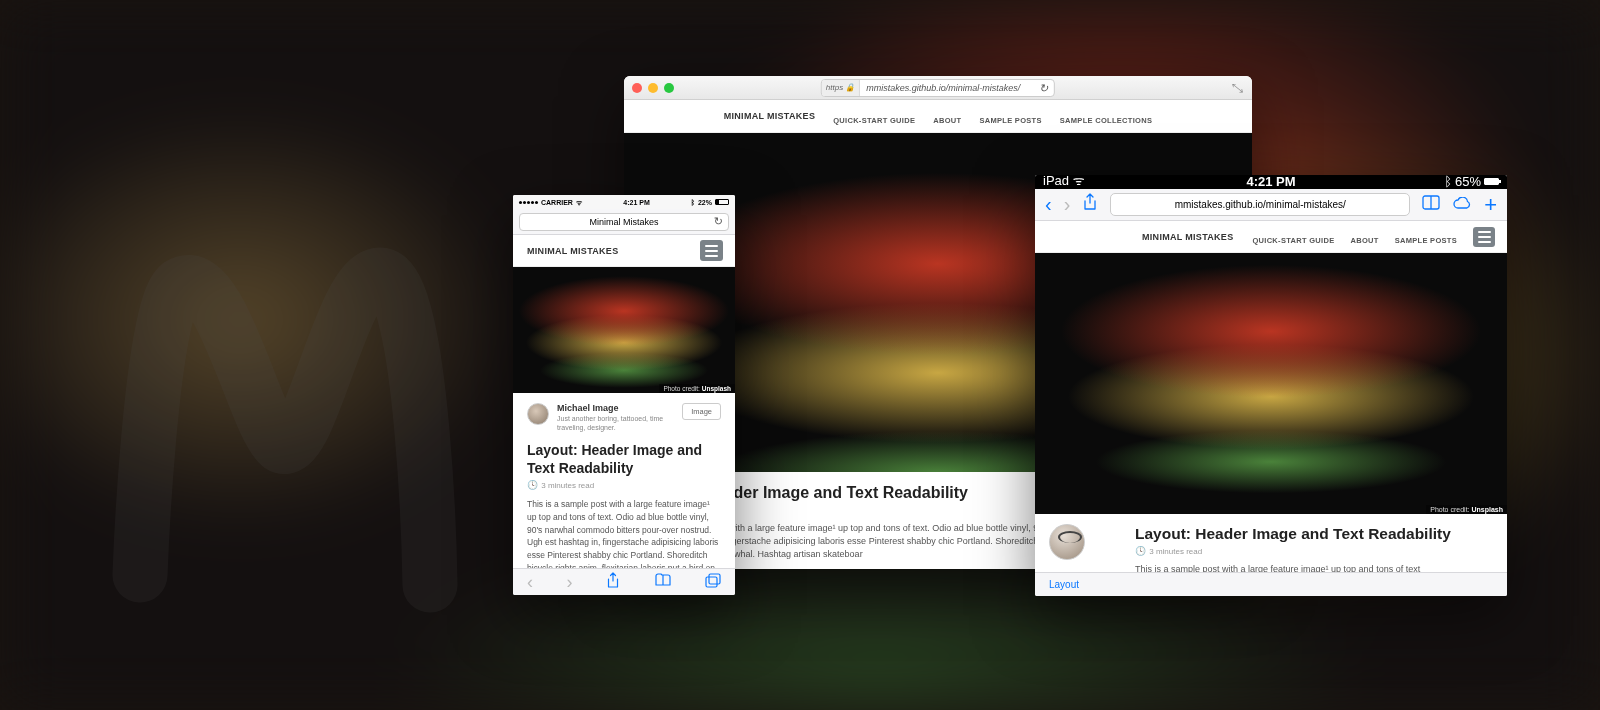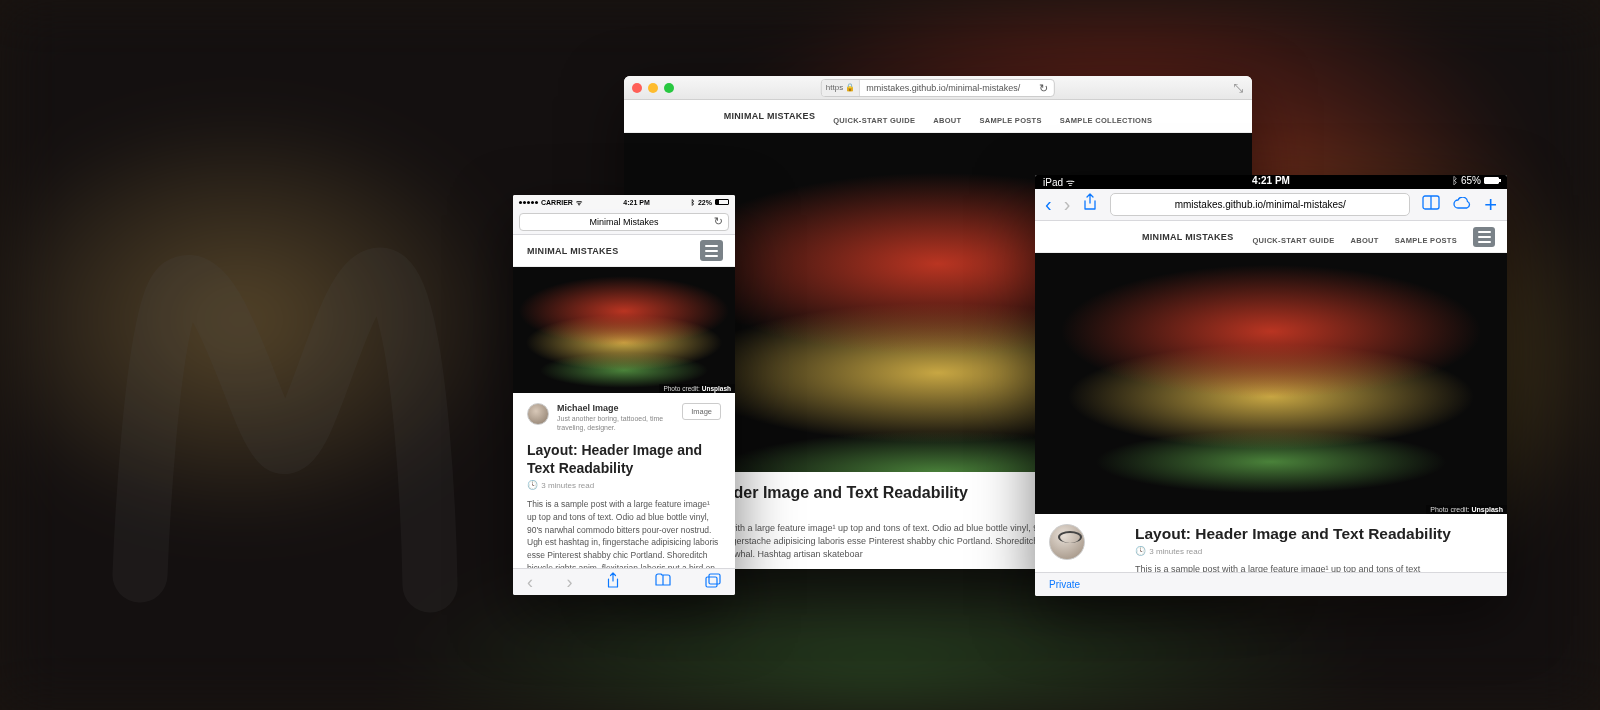--- a/index.html
+++ b/index.html
@@ -46,20 +46,21 @@
     border-radius: 6px;
   }
   .mac-titlebar {
     height: 24px;
     background: linear-gradient(#f7f7f7,#e8e8e8);
     border-bottom: 1px solid #d0d0d0;
     display: flex; align-items: center;
     padding: 0 8px;
     gap: 6px;
     position: relative;
+    font-style: italic;
   }
   .traffic { display: flex; gap: 6px; }
   .traffic span { width: 10px; height: 10px; border-radius: 50%; display: block; }
   .tr-close { background: #ff5f57; }
   .tr-min   { background: #febc2e; }
   .tr-max   { background: #28c840; }
   .mac-url {
     position: absolute; left: 50%; transform: translateX(-50%);
     display: flex; align-items: center; gap: 0;
     background: #fff; border: 1px solid #ccc; border-radius: 4px;
@@ -184,21 +185,21 @@
   .ios-toolbar .nav-arrow { color: #bbb; font-size: 18px; font-weight: 300; }
 
   
   .ipad {
     left: 1035px; top: 175px;
     width: 472px; height: 421px;
     border-radius: 2px;
   }
   .ipad-status {
     height: 14px; background: #000; color: #fff;
-    font-size: 10px; display: flex; align-items: flex-start; justify-content: space-between;
+    font-size: 13px; display: flex; align-items: flex-end; justify-content: space-between;
     padding: 0 8px;
   }
   .ipad-status .center { position: absolute; left: 50%; transform: translateX(-50%); font-weight: 600; }
   .ipad-status .right { display: flex; align-items: center; gap: 3px; }
   .batt { width: 15px; height: 7px; border: 1px solid #fff; border-radius: 1px; position: relative; }
   .batt::after { content: ""; position: absolute; right: -3px; top: 1px; width: 2px; height: 3px; background: #fff; }
   .batt i { display: block; width: 100%; height: 100%; background: #fff; }
   .ipad-topbar {
     height: 32px; background: #f6f6f8; border-bottom: 1px solid #d8d8dc;
     display: flex; align-items: center; padding: 0 10px; gap: 12px;
@@ -350,21 +351,21 @@
   <div class="ipad-article">
     <div class="ipad-avatar"></div>
     <h2>Layout: Header Image and Text Readability</h2>
     <div class="meta">
       <span class="clock">🕓</span>
       <span>3 minutes read</span>
     </div>
     <p>This is a sample post with a large feature image¹ up top and tons of text</p>
   </div>
   <div class="ipad-privbar">
-    <span class="priv">Private</span>
+    <span class="priv">Layout</span>
   </div>
 </div>
 
 <div class="device iphone">
   <div class="ios-statusbar">
     <span class="left">
       <span class="signal">
           <i></i>
           <i></i>
           <i></i>

